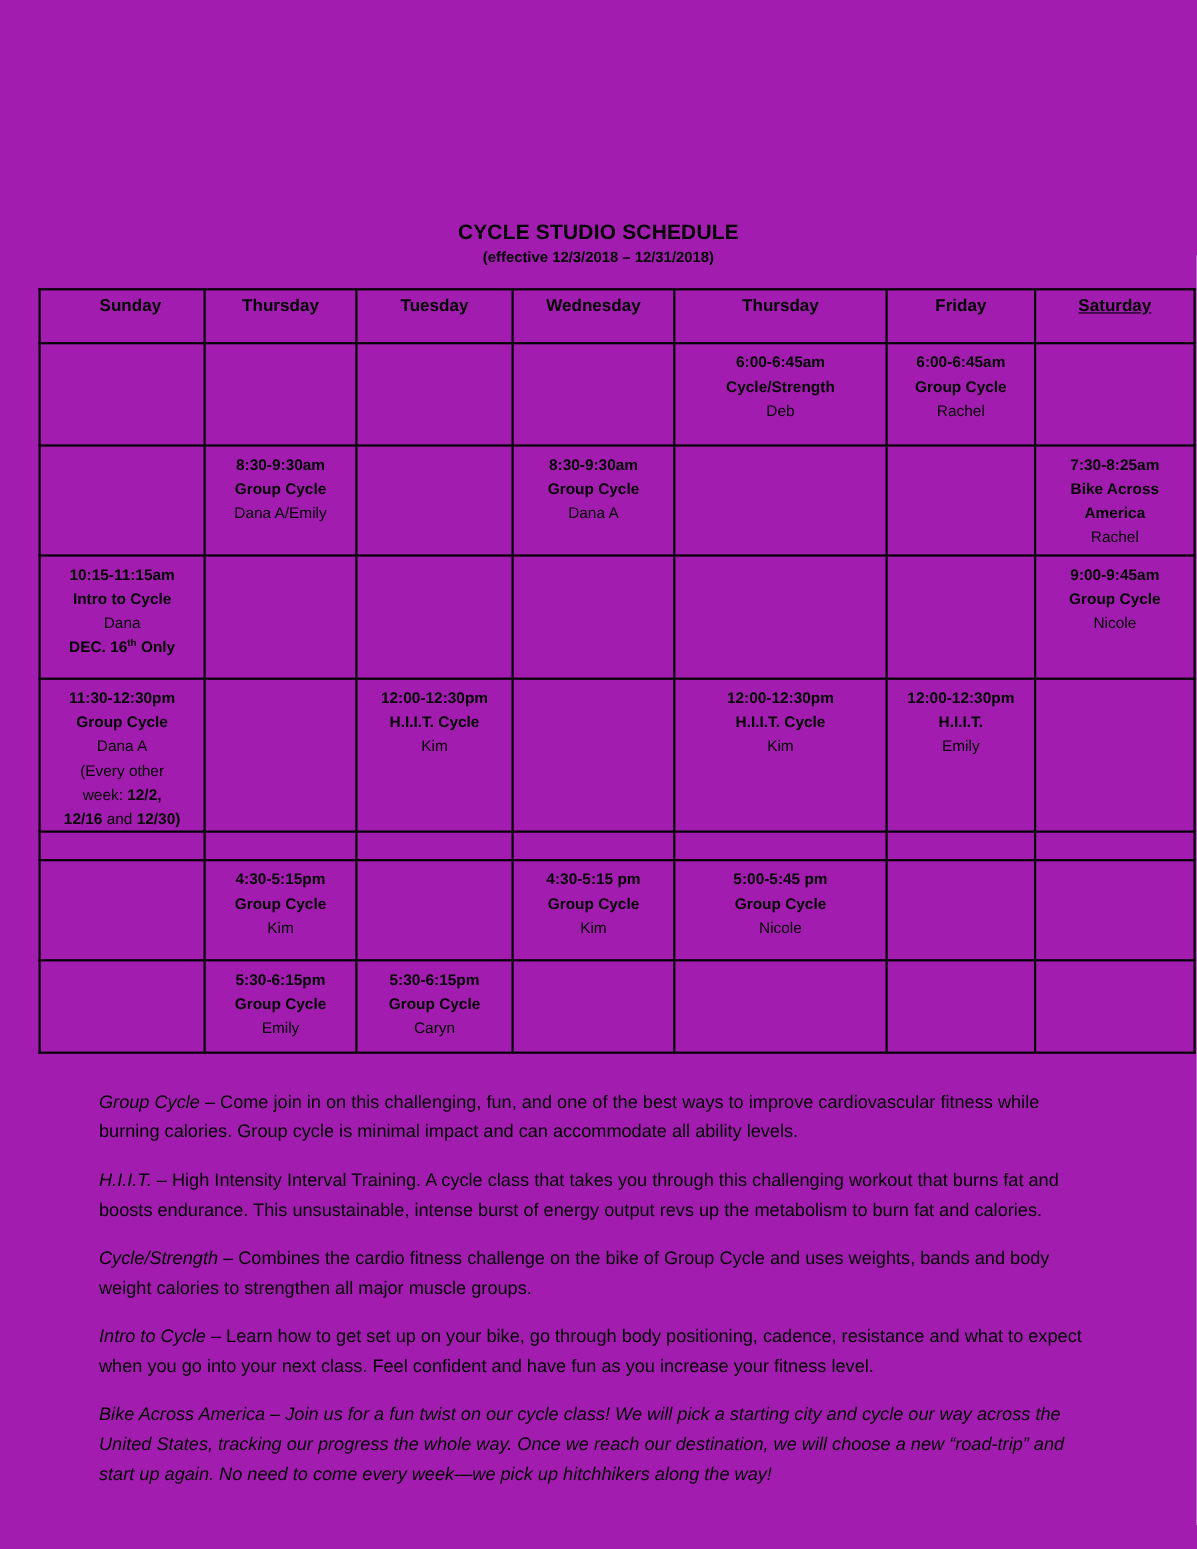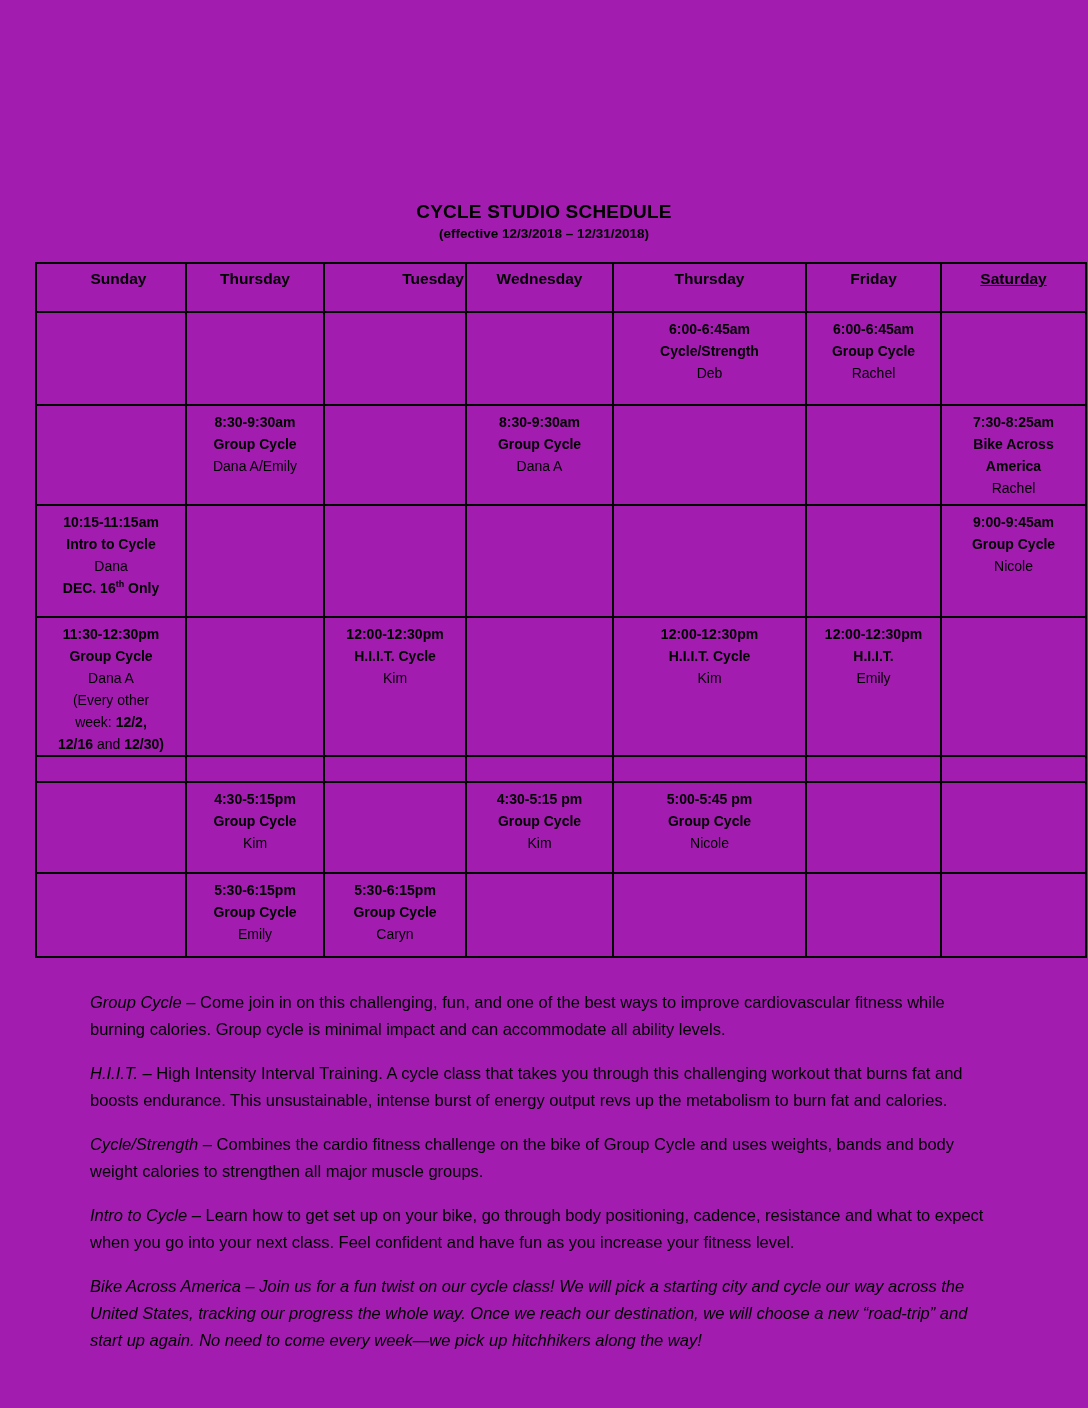--- a/index.html
+++ b/index.html
@@ -35,21 +35,21 @@
 
 <div class="page">
   <div class="doc-title">CYCLE STUDIO SCHEDULE</div>
   <div class="doc-subtitle">(effective 12/3/2018 – 12/31/2018)</div>
 
   <table class="schedule">
     <thead>
       <tr>
           <th style="width: 150px; padding-left: 16px;">Sunday</th>
           <th style="width: 138px;">Thursday</th>
-          <th style="width: 142px; text-align: right;">Tuesday</th>
+          <th style="width: 142px;">Tuesday</th>
           <th style="width: 147px;">Wednesday</th>
           <th style="width: 193px;">Thursday</th>
           <th style="width: 135px;">Friday</th>
           <th style="width: 145px; text-decoration: underline;">Saturday</th>
         </tr>
     </thead>
     <tbody>
         <tr style="height: 93px;">
           <td></td>
           <td></td>

